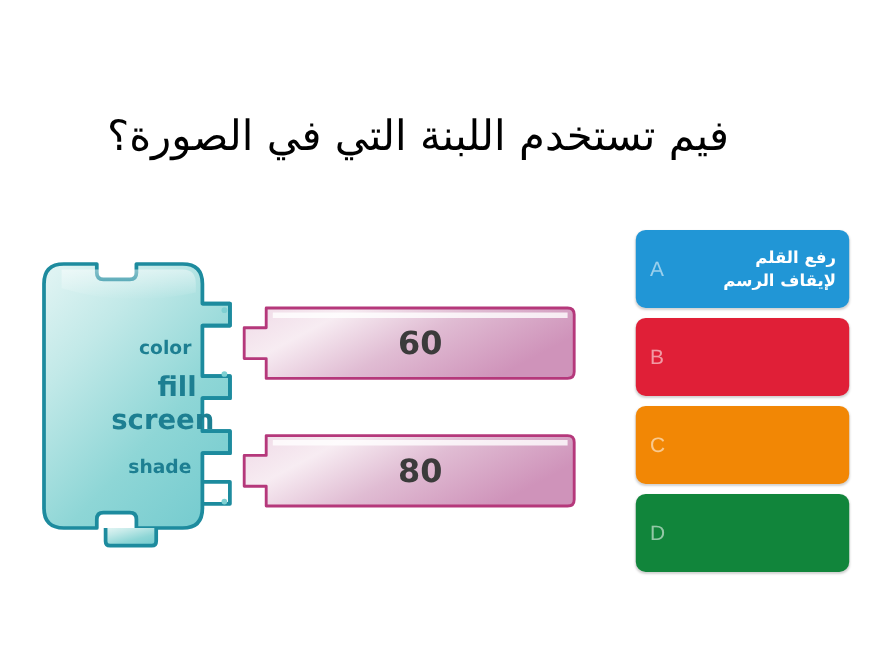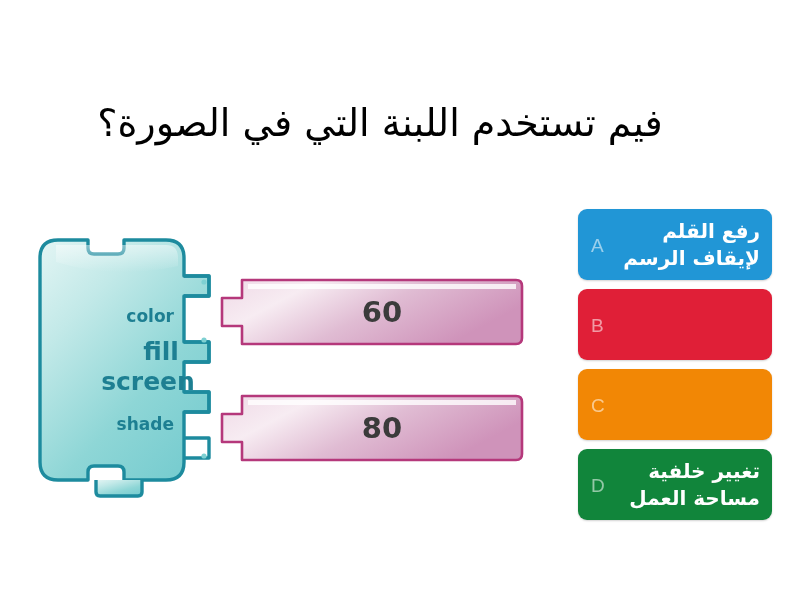--- a/index.html
+++ b/index.html
@@ -86,21 +86,21 @@
     font-size: 19px;
     font-weight: 400;
     color: rgba(255,255,255,0.55);
     letter-spacing: 0;
     line-height: 1;
   }
   .answer-text {
     direction: rtl;
     unicode-bidi: bidi-override;
     font-family: "DejaVu Sans", "Liberation Sans", sans-serif;
-    font-size: 20px;
+    font-size: 15px;
     line-height: 1.35;
     font-weight: 700;
     color: #ffffff;
     text-align: right;
     white-space: pre-line;
   }
 </style>
 </head>
 <body>
 
@@ -229,19 +229,17 @@
     <div class="answer-card" style="background: rgb(224, 31, 55);">
       <span class="answer-letter">B</span>
     </div>
 
     <div class="answer-card" style="background: rgb(242, 135, 5);">
       <span class="answer-letter">C</span>
     </div>
 
     <div class="answer-card" style="background: rgb(17, 133, 59);">
       <span class="answer-letter">D</span>
-      <span class="answer-text">تغيير خلفية
-مساحة العمل</span>
     </div>
 
   </div>
 
 </div>
 
 </body></html>

